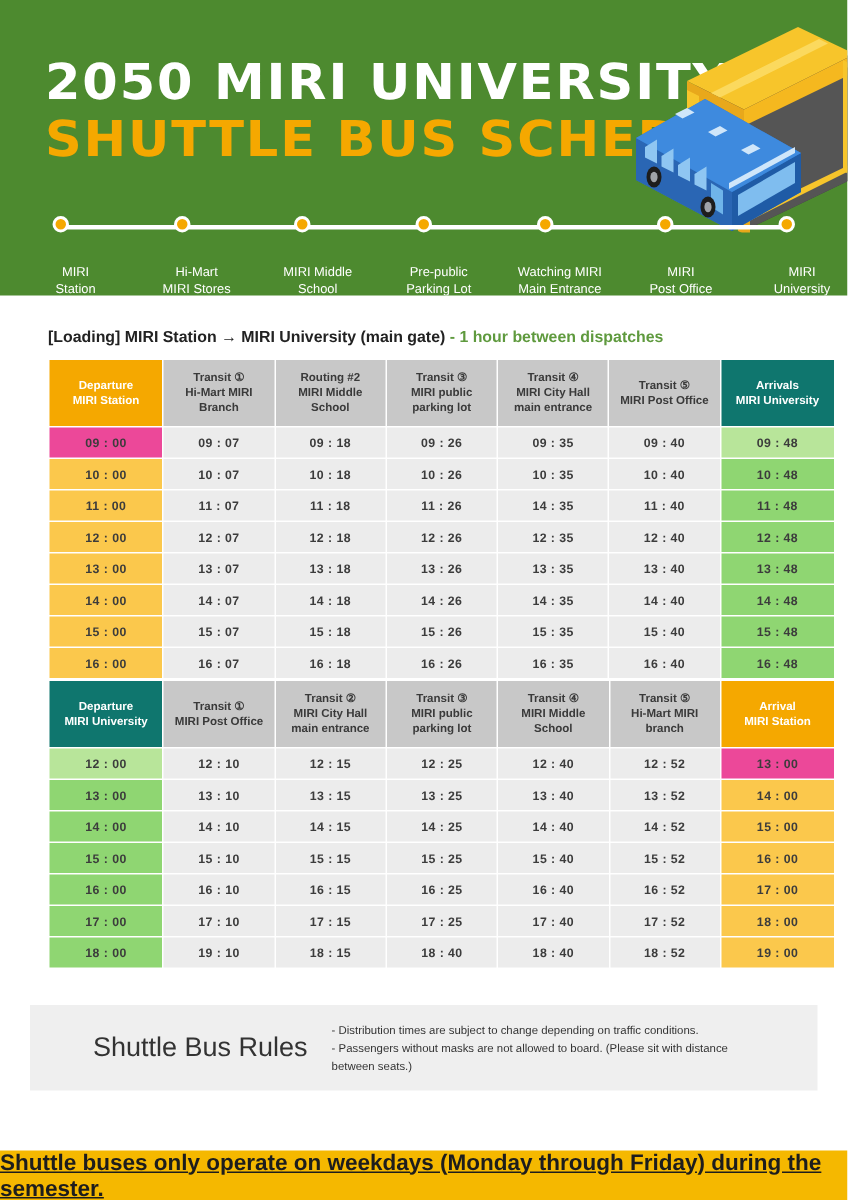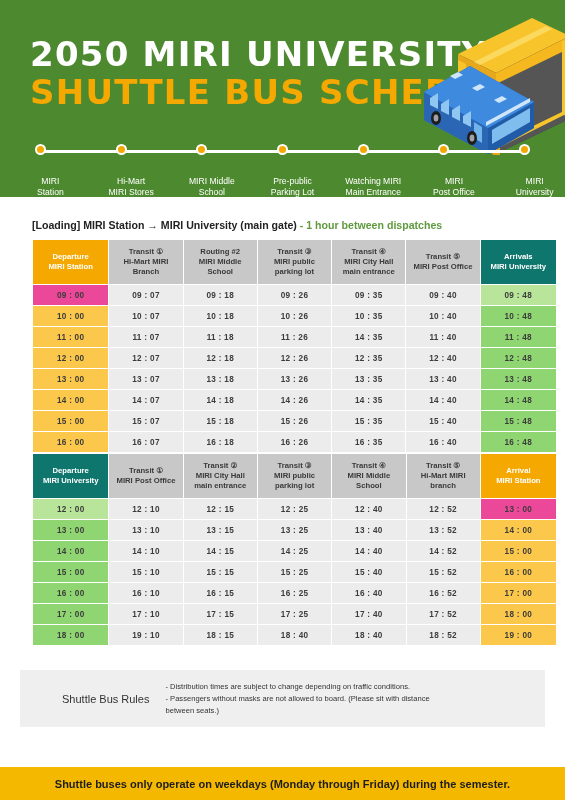--- a/index.html
+++ b/index.html
@@ -139,43 +139,44 @@
   .rules {
     margin:24px 20px 0 20px;
     width:525px;
     background:#efefef;
     display:flex;
     align-items:center;
     padding:11px 14px;
     min-height:48px;
   }
   .rules-title {
-    font-size:11px;
+    font-size:18px;
     color:#333333;
     white-space:nowrap;
     padding:0 16px 0 28px;
     font-weight:normal;
   }
   .rules-list { font-size:7.6px; color:#333333; line-height:1.55; }
   .rules-list div { white-space:pre-line; }
 
   
   .footer {
     position:absolute;
     left:0; bottom:0;
     width:565px; height:33px;
     background:#f5b800;
     display:flex;
     align-items:center;
     justify-content:center;
   }
   .footer-text {
-    font-size:11px;
+    font-size:15px;
     font-weight:bold;
     color:#1d1d1d;
+    text-decoration:underline;
   }
 </style>
 </head>
 <body>
 
 <div class="header">
 
   <div class="title-block">
     <div class="title-line1">2050 MIRI UNIVERSITY</div>
     <div class="title-line2">SHUTTLE BUS SCHEDULE</div>

